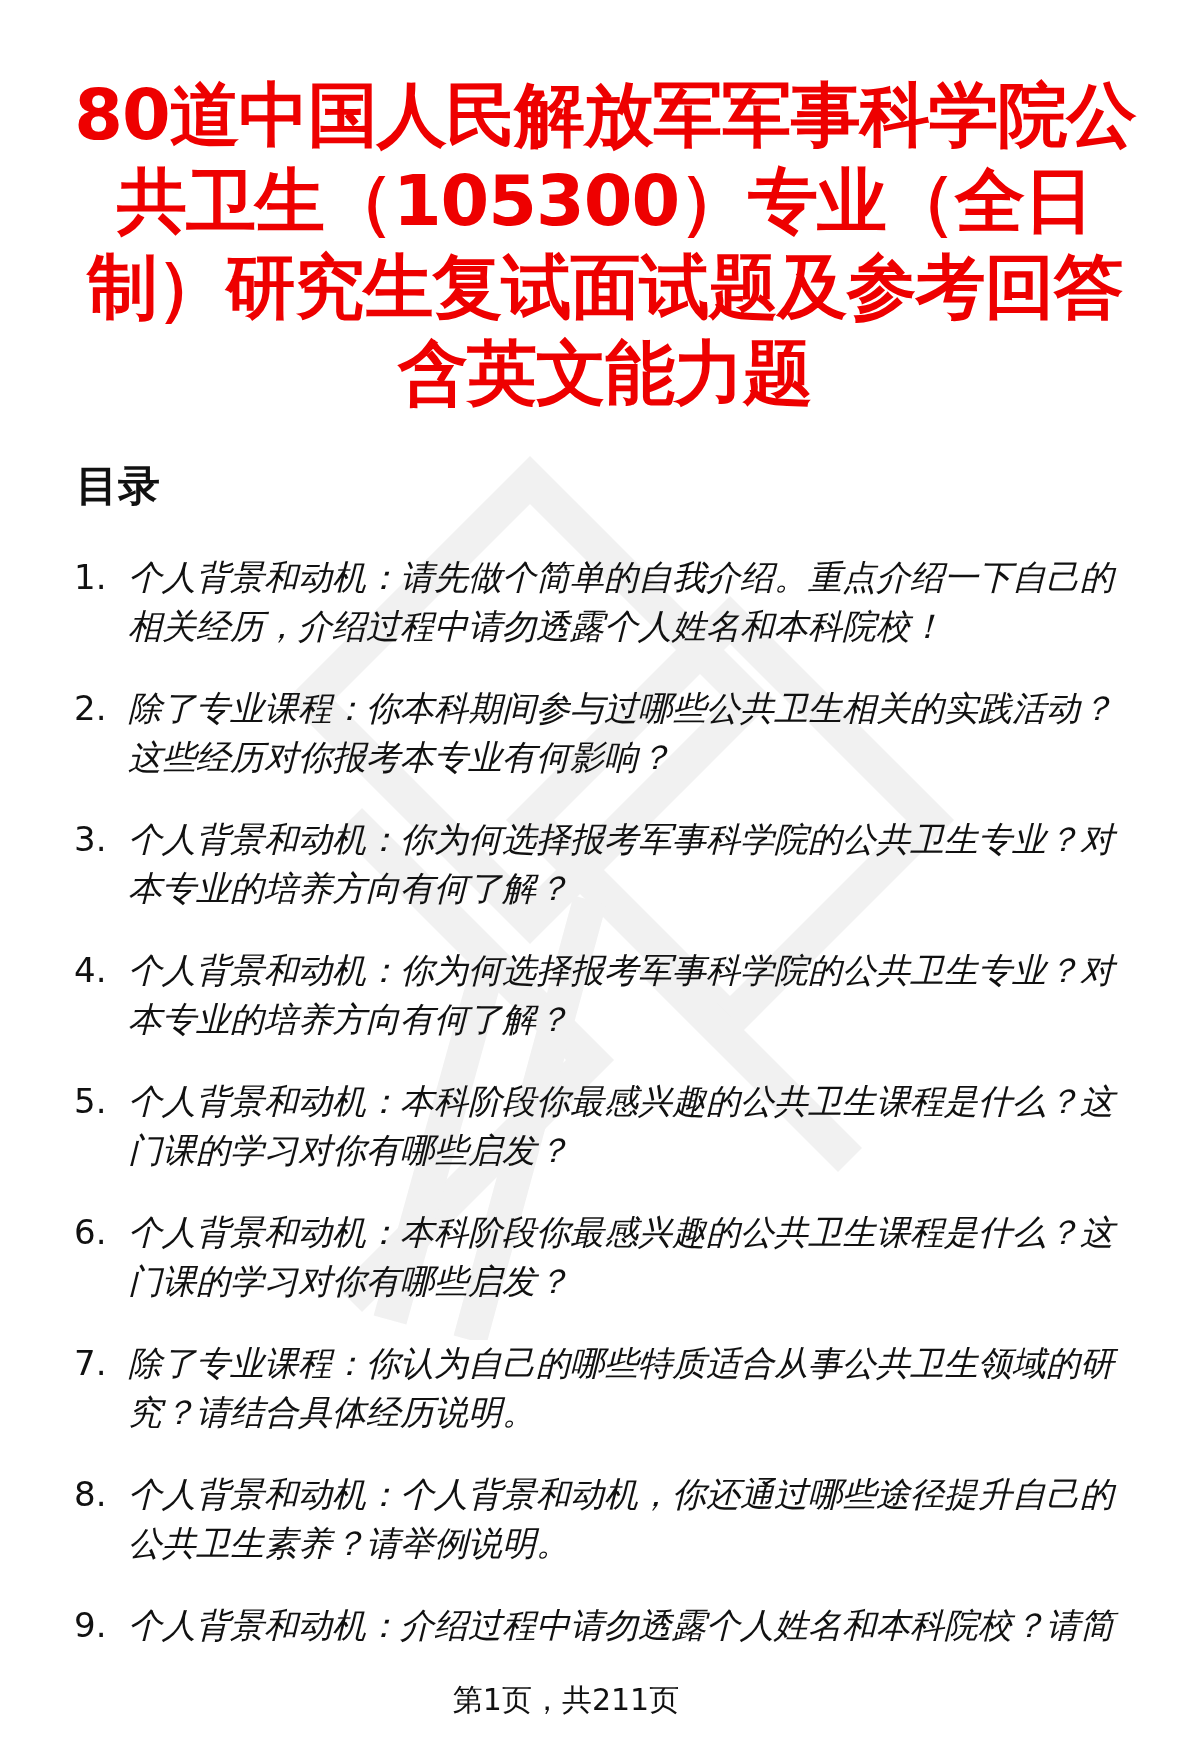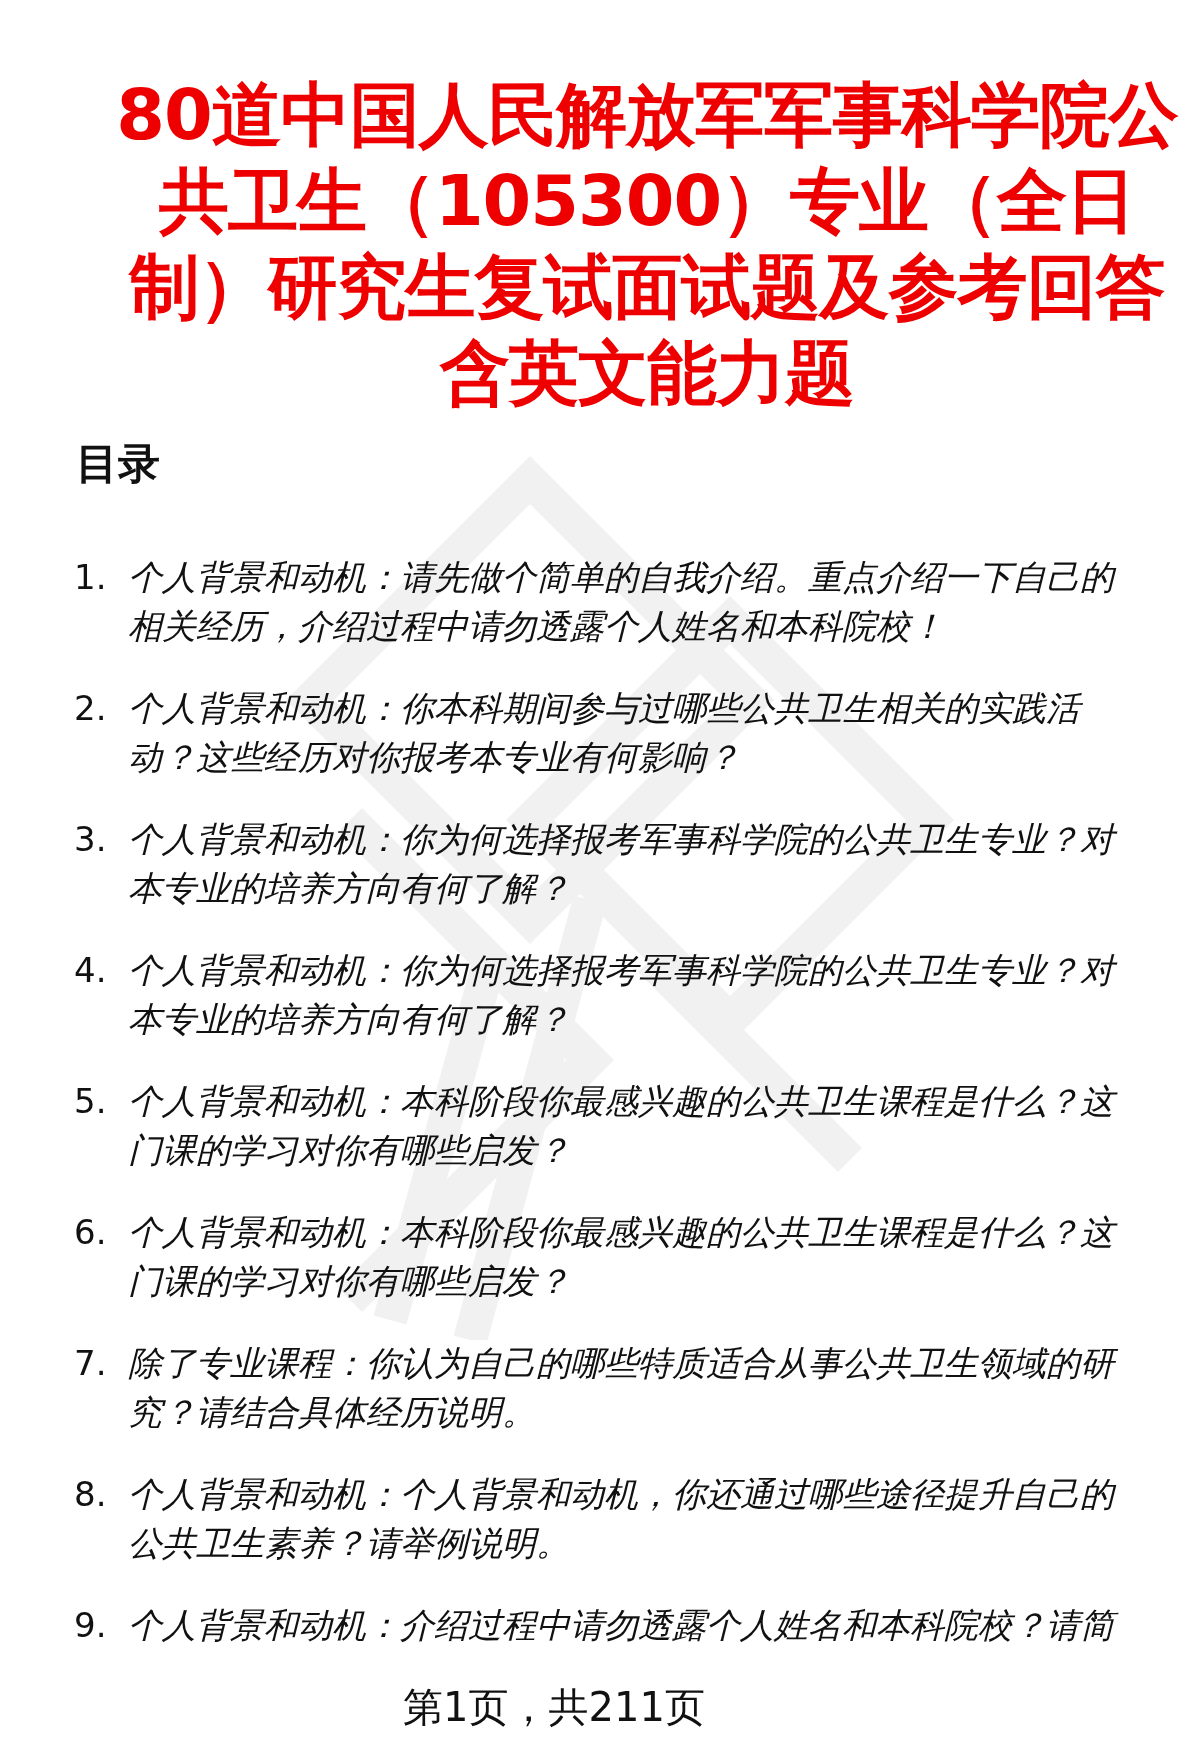--- a/index.html
+++ b/index.html
@@ -9,33 +9,33 @@
     color: #111111;
   }
   .watermark {
     position: absolute; left: 230px; top: 440px; width: 820px; height: 900px;
     pointer-events: none; z-index: 0; opacity: 0.55;
   }
   .page { position: relative; z-index: 1; }
   .title {
     position: absolute; left: 70px; top: 72px; width: 1070px;
     color: #ee0000; font-weight: bold; font-size: 70px; line-height: 86px;
-    text-align: center; letter-spacing: -1px; margin-left: 42px;
+    text-align: center; letter-spacing: -1px;
   }
   .toc-heading {
-    position: absolute; left: 76px; top: 436px;
+    position: absolute; left: 76px; top: 458px;
     font-size: 42px; font-weight: bold; color: #111;
   }
   .toc-list { position: absolute; left: 74px; top: 553px; width: 1070px; margin: 0; padding: 0; list-style: none; }
   .toc-item { position: relative; padding-left: 54px; font-size: 34px; line-height: 49px; margin-bottom: 33px; }
   .toc-num { position: absolute; left: 0; top: 0; width: 50px; }
   .toc-text { display: block; font-style: italic; }
   .footer {
     position: absolute; left: 0; top: 1680px; width: 1108px; text-align: center;
-    font-size: 40px; color: #111;
+    font-size: 30px; color: #111; padding-left: 12px;
   }
 </style>
 </head>
 <body>
 
 <svg class="watermark" viewBox="0 0 820 900" xmlns="http://www.w3.org/2000/svg">
   <g fill="none" stroke="#e6e6e6" stroke-width="34" stroke-linejoin="miter">
     <path d="M300 40 L520 260 L300 480 L80 260 Z"></path>
     <path d="M500 180 L700 380 L500 580 L300 380 Z"></path>
     <path d="M120 380 L360 620 L120 860"></path>
@@ -50,21 +50,21 @@
 
   <div class="toc-heading">目录</div>
 
   <ol class="toc-list">
     <li class="toc-item">
       <span class="toc-num">1.</span>
       <span class="toc-text">个人背景和动机：请先做个简单的自我介绍。重点介绍一下自己的相关经历，介绍过程中请勿透露个人姓名和本科院校！</span>
     </li>
     <li class="toc-item">
       <span class="toc-num">2.</span>
-      <span class="toc-text">个人背景和动机：你本科期间参与过哪些公共卫生相关的实践活动？这些经历对你报考本专业有何影响？</span>
+      <span class="toc-text">除了专业课程：你本科期间参与过哪些公共卫生相关的实践活动？这些经历对你报考本专业有何影响？</span>
     </li>
     <li class="toc-item">
       <span class="toc-num">3.</span>
       <span class="toc-text">个人背景和动机：你为何选择报考军事科学院的公共卫生专业？对本专业的培养方向有何了解？</span>
     </li>
     <li class="toc-item">
       <span class="toc-num">4.</span>
       <span class="toc-text">个人背景和动机：你为何选择报考军事科学院的公共卫生专业？对本专业的培养方向有何了解？</span>
     </li>
     <li class="toc-item">

